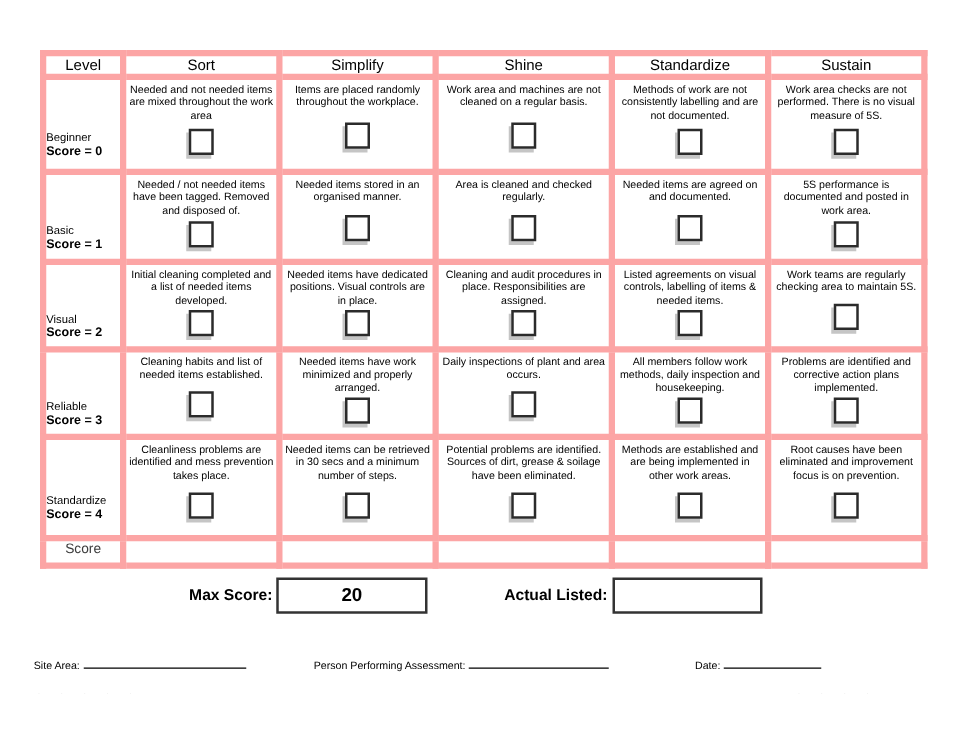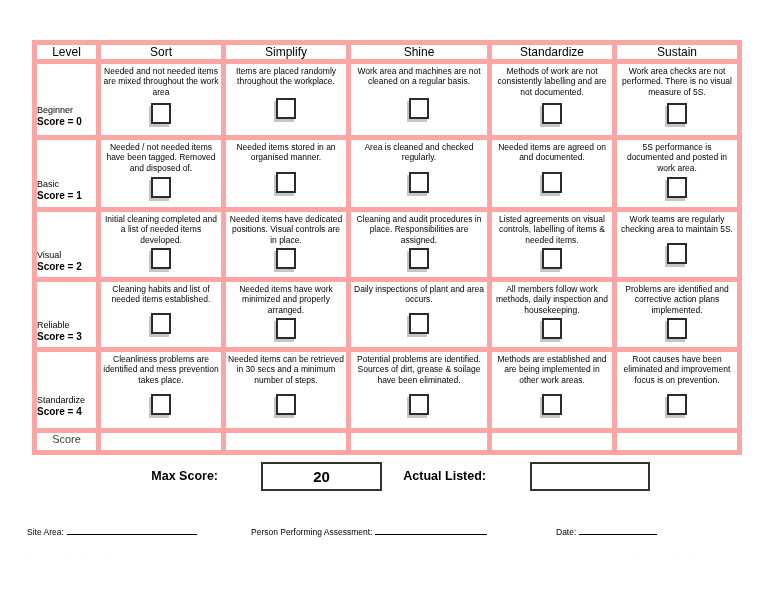--- a/index.html
+++ b/index.html
@@ -53,21 +53,21 @@
 
   .score-row-label { font-size:11px; color:#3c3c3c; text-align:center; font-weight:normal; }
 
   
   .summary { position:absolute; top:461px; left:0; width:732px; height:32px; }
   .sum-label { position:absolute; top:8px; font-weight:bold; font-size:12.5px; white-space:nowrap; }
   .max-label    { left:120px; width:98px;  text-align:right; }
   .actual-label { left:378px; width:108px; text-align:right; }
   .sum-box {
     position:absolute; top:1px; height:29px; border:2px solid #333; background:#fff;
-    display:flex; align-items:center; justify-content:center;margin-left:40px;
+    display:flex; align-items:center; justify-content:center;
   }
   .max-box    { left:221px; width:121px; font-weight:bold; font-size:15px; }
   .actual-box { left:490px; width:120px; }
 
   
   .footer { position:absolute; top:527px; left:0; width:768px; height:14px; font-size:8.5px; }
   .footer-item { position:absolute; top:0; white-space:nowrap; }
   .f-site   { left:27px; }
   .f-person { left:251px; }
   .f-date   { left:556px; }

